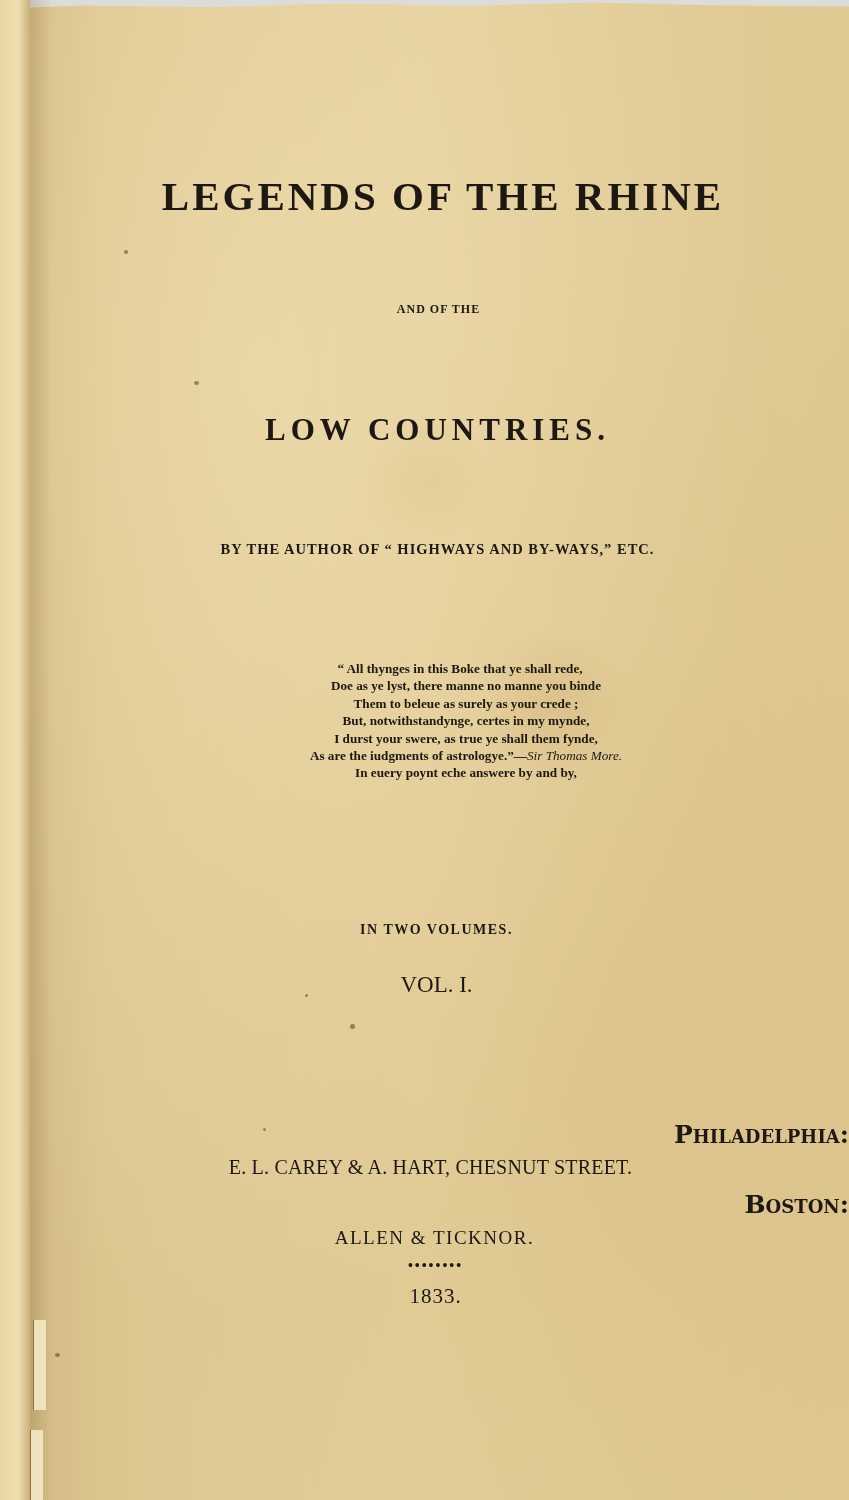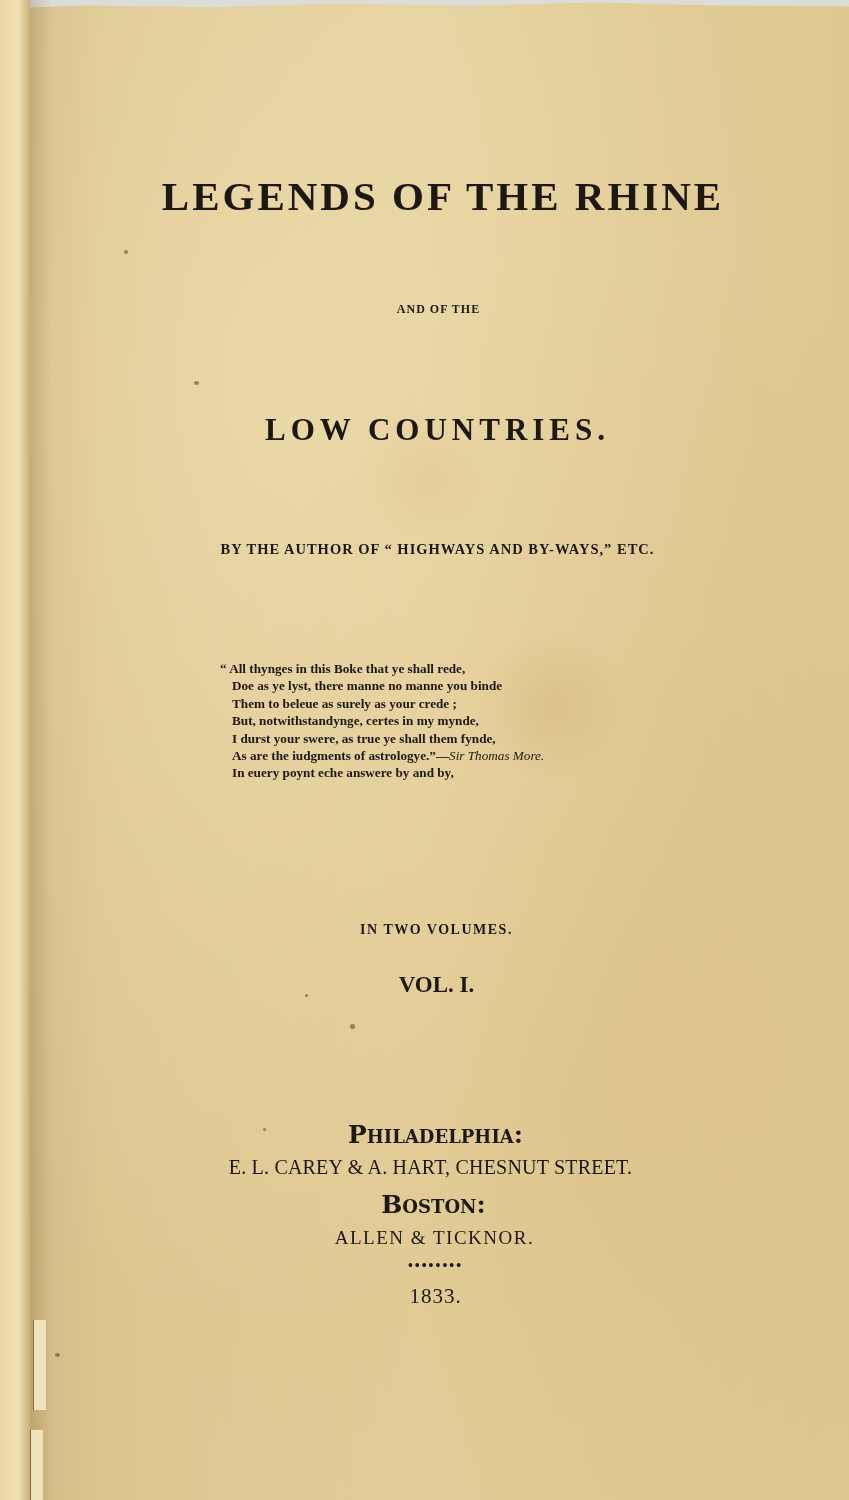--- a/index.html
+++ b/index.html
@@ -35,31 +35,32 @@
       position: absolute; left: 33px; width: 12px; background: #efe3bd;
       border-left: 1px solid #8a6d3a;
     }
     .line { position: absolute; left: 0; width: 849px; text-align: center; white-space: nowrap; }
     .title1 { top: 172px; font-size: 41px; font-weight: bold; letter-spacing: 3px; padding-left: 37px; box-sizing: border-box; }
     .andofthe { top: 302px; font-size: 12px; font-weight: bold; letter-spacing: 1px; padding-left: 28px; box-sizing: border-box; }
     .title2 { top: 412px; font-size: 31px; font-weight: bold; letter-spacing: 5px; padding-left: 26px; box-sizing: border-box; }
     .byline { top: 541px; font-size: 14.5px; font-weight: bold; letter-spacing: 1px; padding-left: 26px; box-sizing: border-box; }
     .epigraph {
       position: absolute; left: 220px; top: 660px; width: 480px;
-      font-size: 13.2px; font-weight: bold; line-height: 17.4px;
+      font-size: 13.2px; font-weight: bold; line-height: 17.4px; text-align: center;
     }
     .epigraph .verse { display: block; white-space: nowrap; padding-left: 12px; }
     .epigraph .verse.first { padding-left: 0; }
     .epigraph .attrib { font-style: italic; font-weight: normal; }
     .volumes { top: 922px; font-size: 14px; font-weight: bold; letter-spacing: 1.5px; padding-left: 24px; box-sizing: border-box; }
-    .vol { top: 972px; font-size: 23px; font-weight: bold; padding-left: 24px; box-sizing: border-box; }
+    .vol { top: 972px; font-size: 23px; font-weight: normal; padding-left: 24px; box-sizing: border-box; }
     .city {
       font-weight: bold; font-size: 25px; letter-spacing: 0px;
       font-family: "DejaVu Serif", "Liberation Serif", serif;
       font-variant: small-caps;
+      text-align: right;
     }
     .city1 { top: 1120px; padding-left: 22px; box-sizing: border-box; }
     .publisher1 { top: 1156px; font-size: 20px; letter-spacing: 0.2px; padding-left: 12px; box-sizing: border-box; }
     .city2 { top: 1190px; padding-left: 18px; box-sizing: border-box; }
     .publisher2 { top: 1227px; font-size: 19px; letter-spacing: 1.5px; padding-left: 20px; box-sizing: border-box; }
     .dots { top: 1258px; font-size: 14px; letter-spacing: 2px; font-weight: bold; padding-left: 22px; box-sizing: border-box; }
     .year { top: 1284px; font-size: 21px; letter-spacing: 1px; padding-left: 22px; box-sizing: border-box; }
     .speck { position: absolute; border-radius: 50%; background: rgba(90,60,25,0.55); }
   </style>
 </head>

